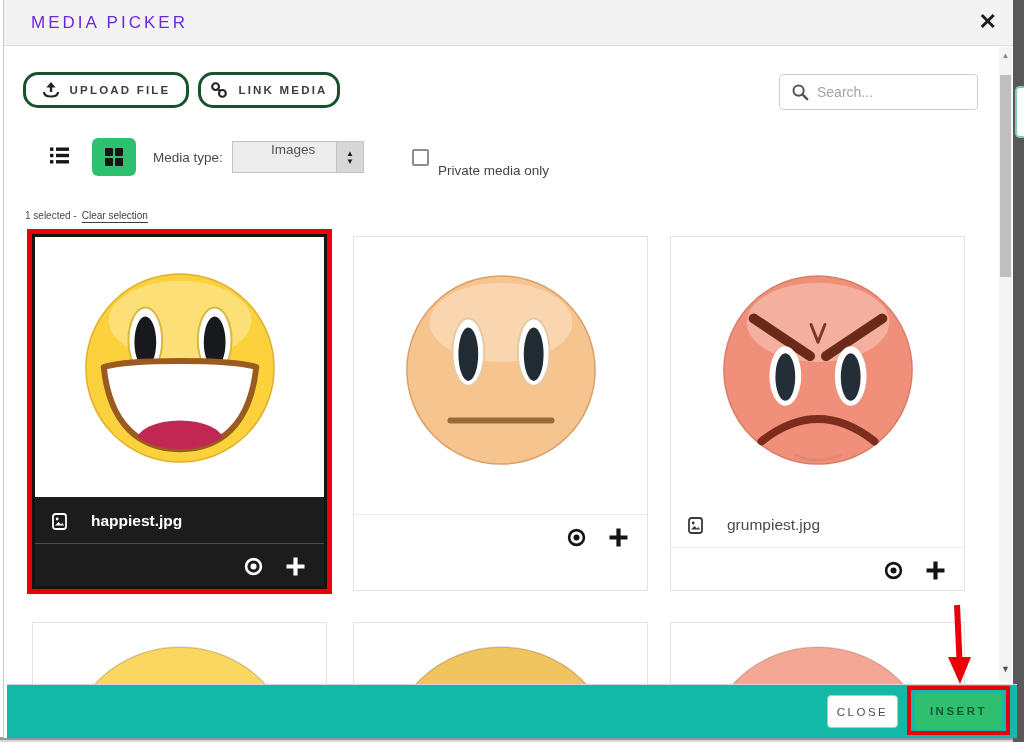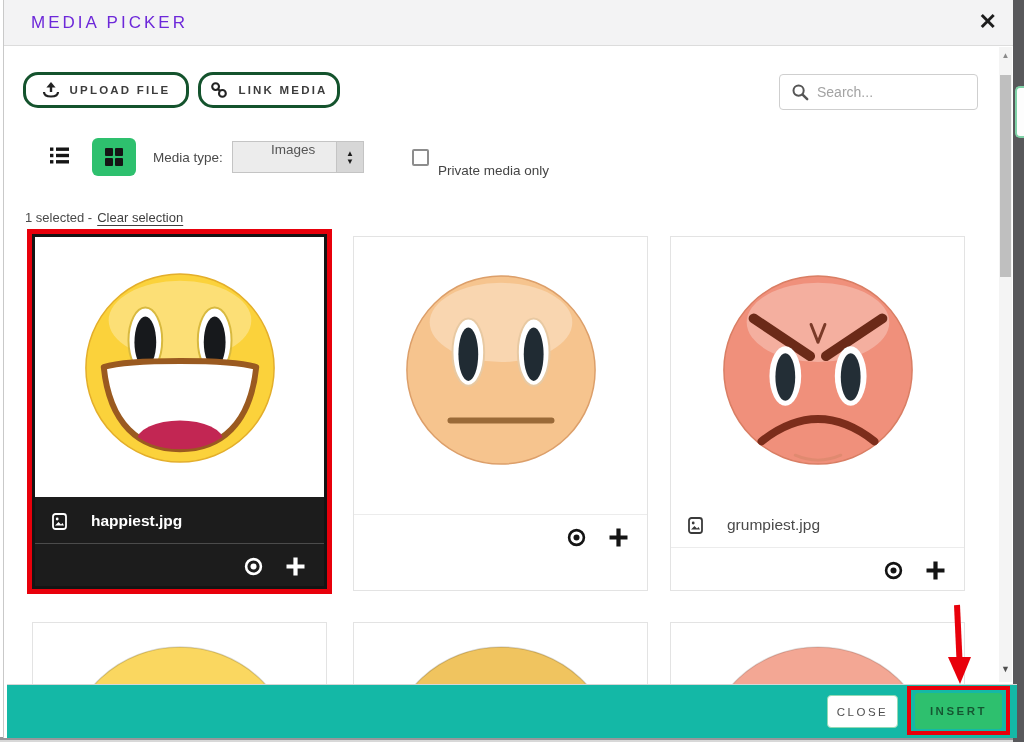--- a/index.html
+++ b/index.html
@@ -42,21 +42,21 @@
     border:1px solid #c4c4c4; display:flex; align-items:flex-start; cursor:pointer;padding-left:28px; }
   .media-select-value { flex:1; padding-left:10px; font-size:13.5px; color:#555; }
   .media-select-stepper { width:27px; height:100%; background:#d7d7d7; border-left:1px solid #c4c4c4;
     display:flex; flex-direction:column; align-items:center; justify-content:center; gap:1px; }
   .media-select-stepper span { font-size:8px; line-height:7px; color:#1a1a1a; }
   .checkbox { position:absolute; left:408px; top:149px; width:17px; height:17px; background:#fff;
     border:2px solid #8d8d8d; border-radius:2px; cursor:pointer; }
   .checkbox-label { position:absolute; left:434px; top:163px; font-size:13.5px; color:#454545; }
 
   
-  .selection-bar { position:absolute; left:21px; top:210px; font-size:13px; color:#4a4a4a; }
+  .selection-bar { position:absolute; left:21px; top:210px; font-size:10px; color:#4a4a4a; }
   .clear-link { text-decoration:underline; text-underline-offset:3px; color:#3f3f3f; cursor:pointer; margin-left:5px; }
 
   
   .card { position:absolute; width:295px; height:355px; background:#fff; border:1px solid #e3e3e3; cursor:pointer; }
   .card-img { height:264px; background:#fff; display:flex; align-items:center; justify-content:center; }
   .card.selected { border:3px solid #141414; background:#1c1c1c; outline:5px solid #E8000B; }
   .card.selected .card-img { height:260px; }
   .card-meta { display:flex; align-items:center; gap:24px; padding:15px 17px 0; font-size:15.5px; font-weight:500; color:#4a4a4a; }
   .card.selected .card-meta { color:#fff; font-weight:600; }
   .card-meta .file-ic { color:#3a3a3a; display:flex; }

